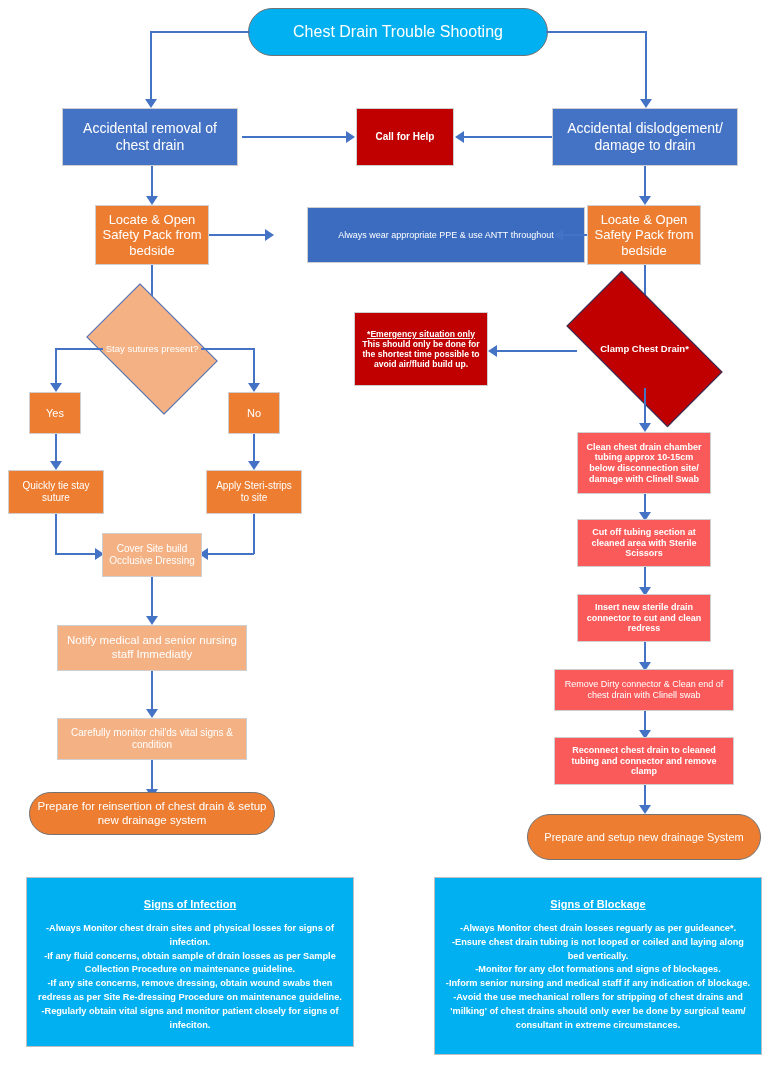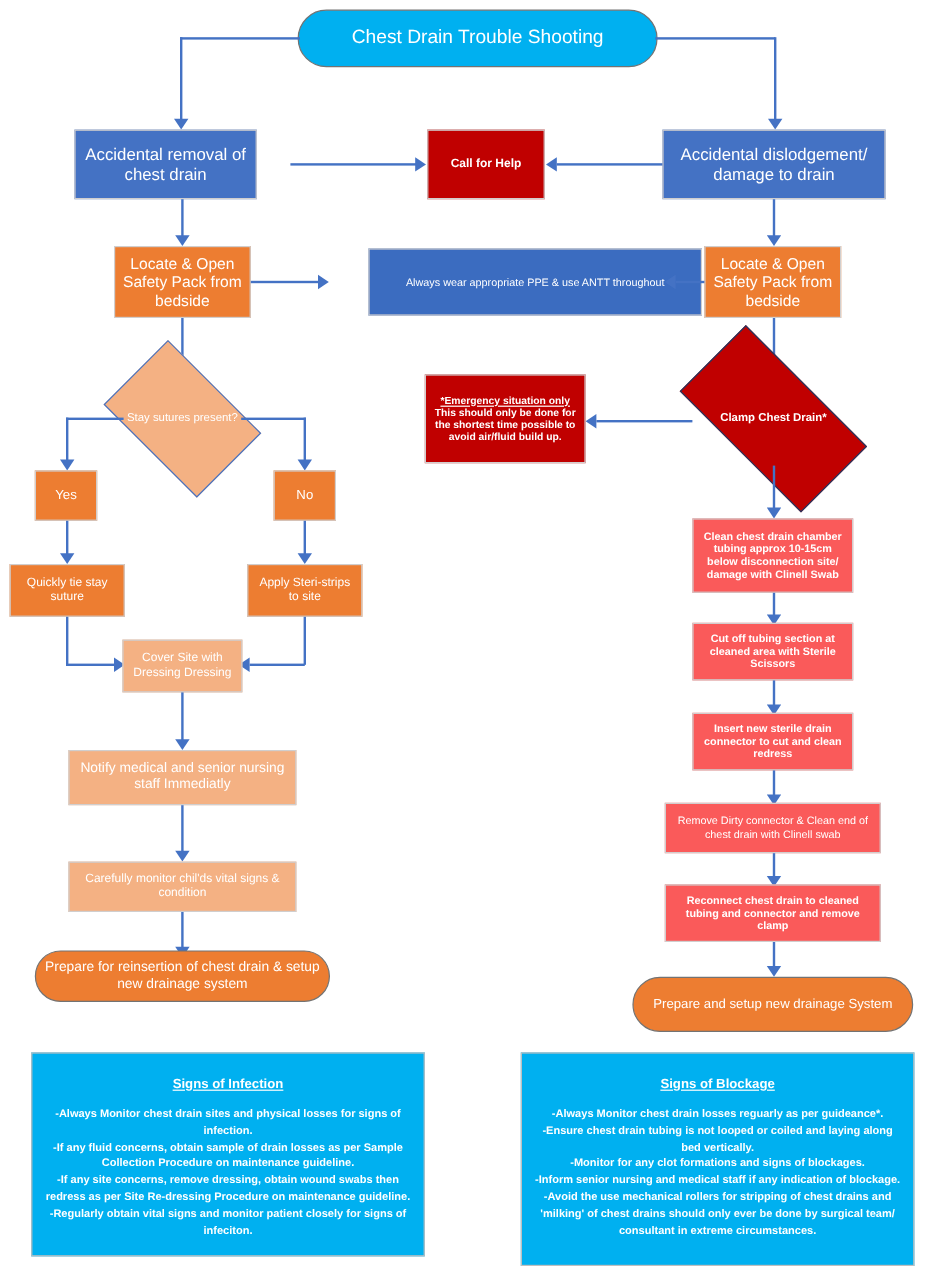--- a/index.html
+++ b/index.html
@@ -53,21 +53,21 @@
   </div>
 
   <div class="ln h" style="left:150px;top:31px;width:100px;"></div>
   <div class="ln v" style="left:150px;top:31px;height:70px;"></div>
   <div class="arw down" style="left:145px;top:99px;"></div>
 
   <div class="ln h" style="left:546px;top:31px;width:100px;"></div>
   <div class="ln v" style="left:645px;top:31px;height:70px;"></div>
   <div class="arw down" style="left:640px;top:99px;"></div>
 
-  <div class="node c-bluebox" style="left:62px;top:108px;width:152px;height:58px;font-size:14px;">
+  <div class="node c-bluebox" style="left:62px;top:108px;width:176px;height:58px;font-size:14px;">
     <span>Accidental removal of chest drain</span>
   </div>
 
   <div class="node c-darkred" style="left:356px;top:108px;width:98px;height:58px;font-size:10px;font-weight:700;">
     <span>Call for Help</span>
   </div>
 
   <div class="node c-bluebox" style="left:552px;top:108px;width:186px;height:58px;font-size:14px;">
     <span>Accidental dislodgement/ damage to drain</span>
   </div>
@@ -139,21 +139,21 @@
 
   <div class="ln v" style="left:55px;top:514px;height:40px;"></div>
   <div class="ln h" style="left:55px;top:553px;width:44px;"></div>
   <div class="arw right" style="left:95px;top:548px;"></div>
 
   <div class="ln v" style="left:253px;top:514px;height:40px;"></div>
   <div class="ln h" style="left:208px;top:553px;width:46px;"></div>
   <div class="arw left" style="left:199px;top:548px;"></div>
 
   <div class="node c-lightorg" style="left:102px;top:533px;width:100px;height:44px;font-size:10px;">
-    <span>Cover Site with Dressing Dressing</span>
+    <span>Cover Site build Occlusive Dressing</span>
   </div>
 
   <div class="ln v" style="left:151px;top:577px;height:41px;"></div>
   <div class="arw down" style="left:146px;top:616px;"></div>
 
   <div class="node c-lightorg" style="left:57px;top:625px;width:190px;height:46px;font-size:11.5px;">
     <span>Notify medical and senior nursing staff Immediatly</span>
   </div>
 
   <div class="ln v" style="left:151px;top:671px;height:40px;"></div>

